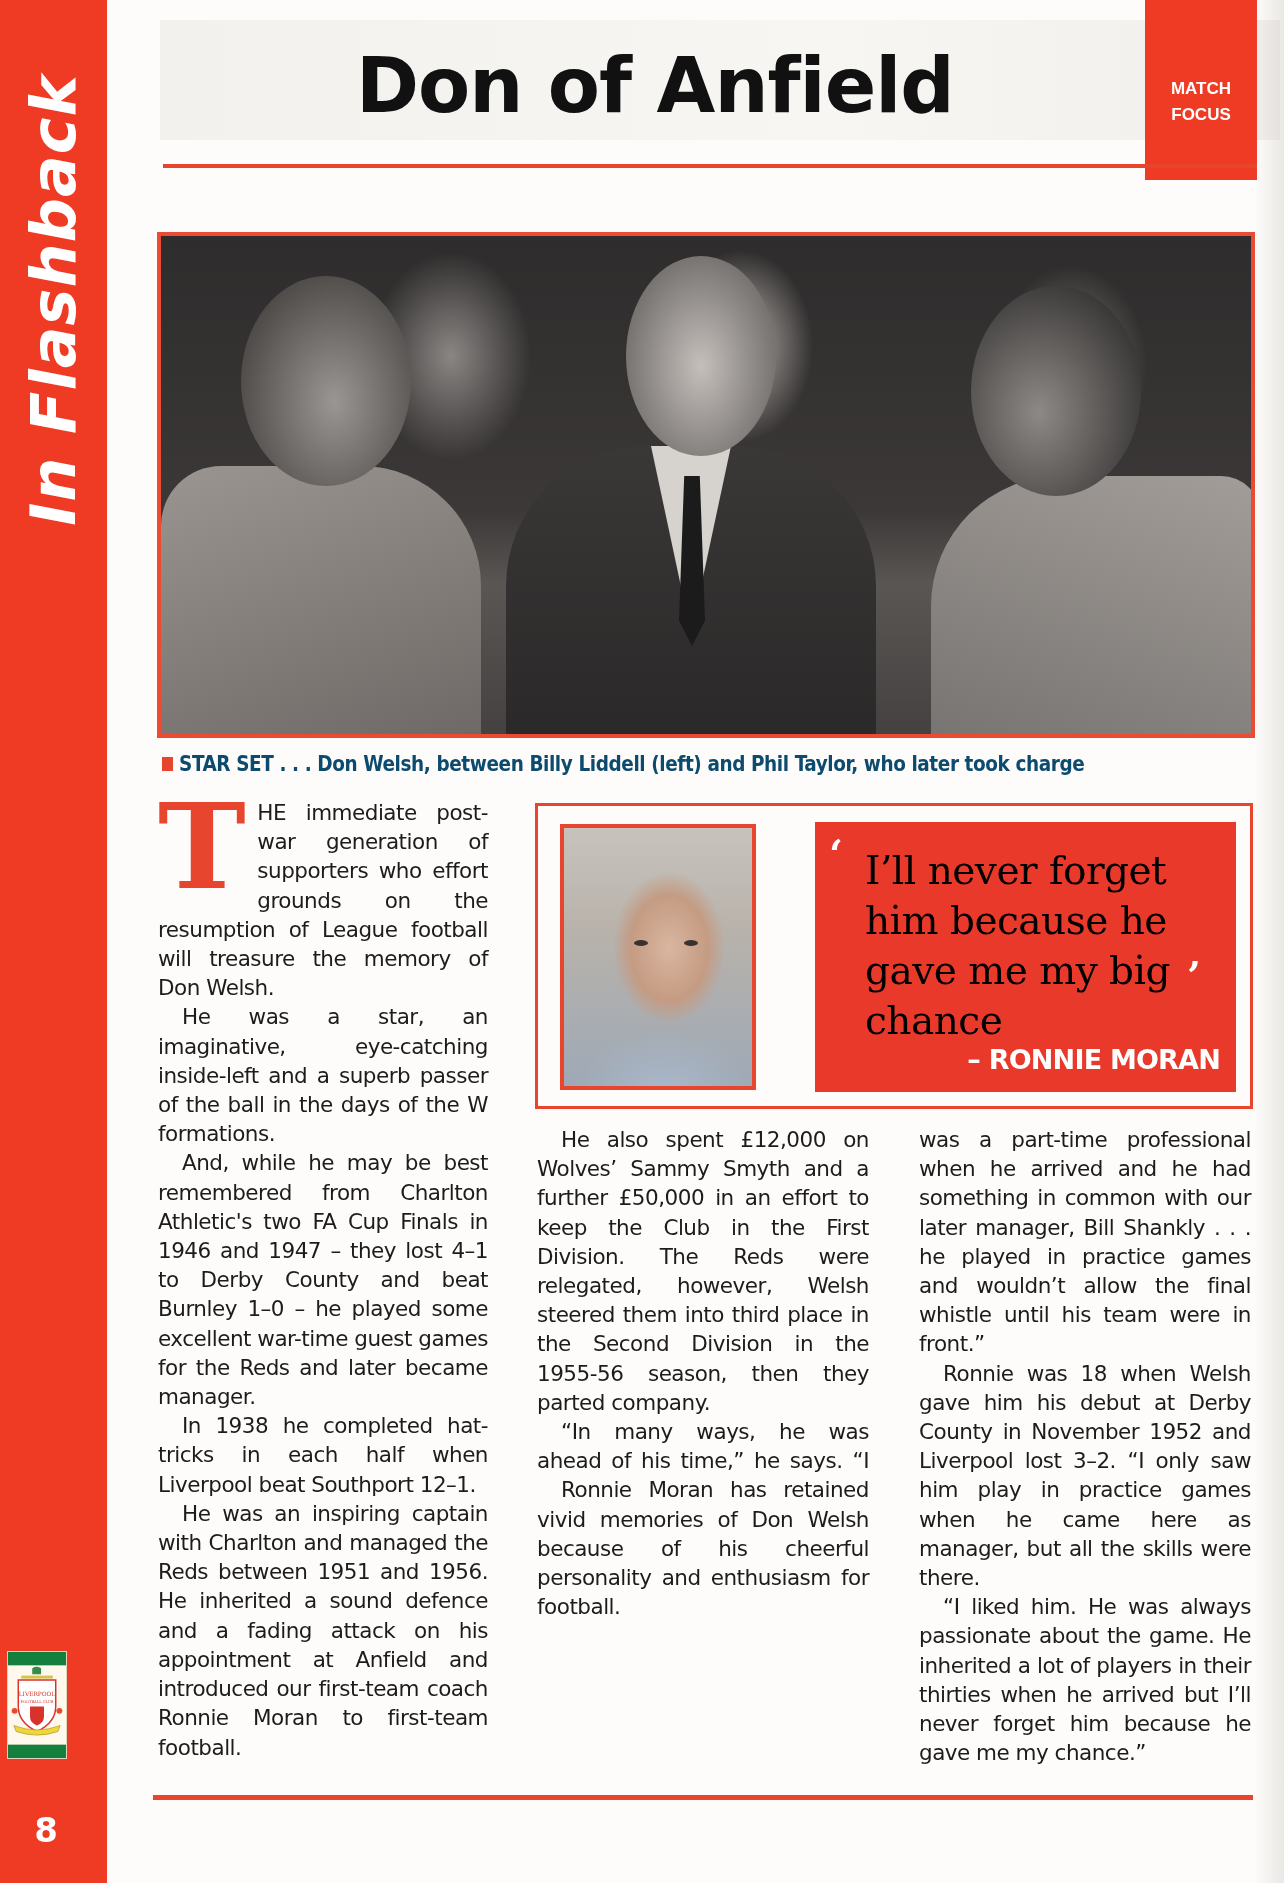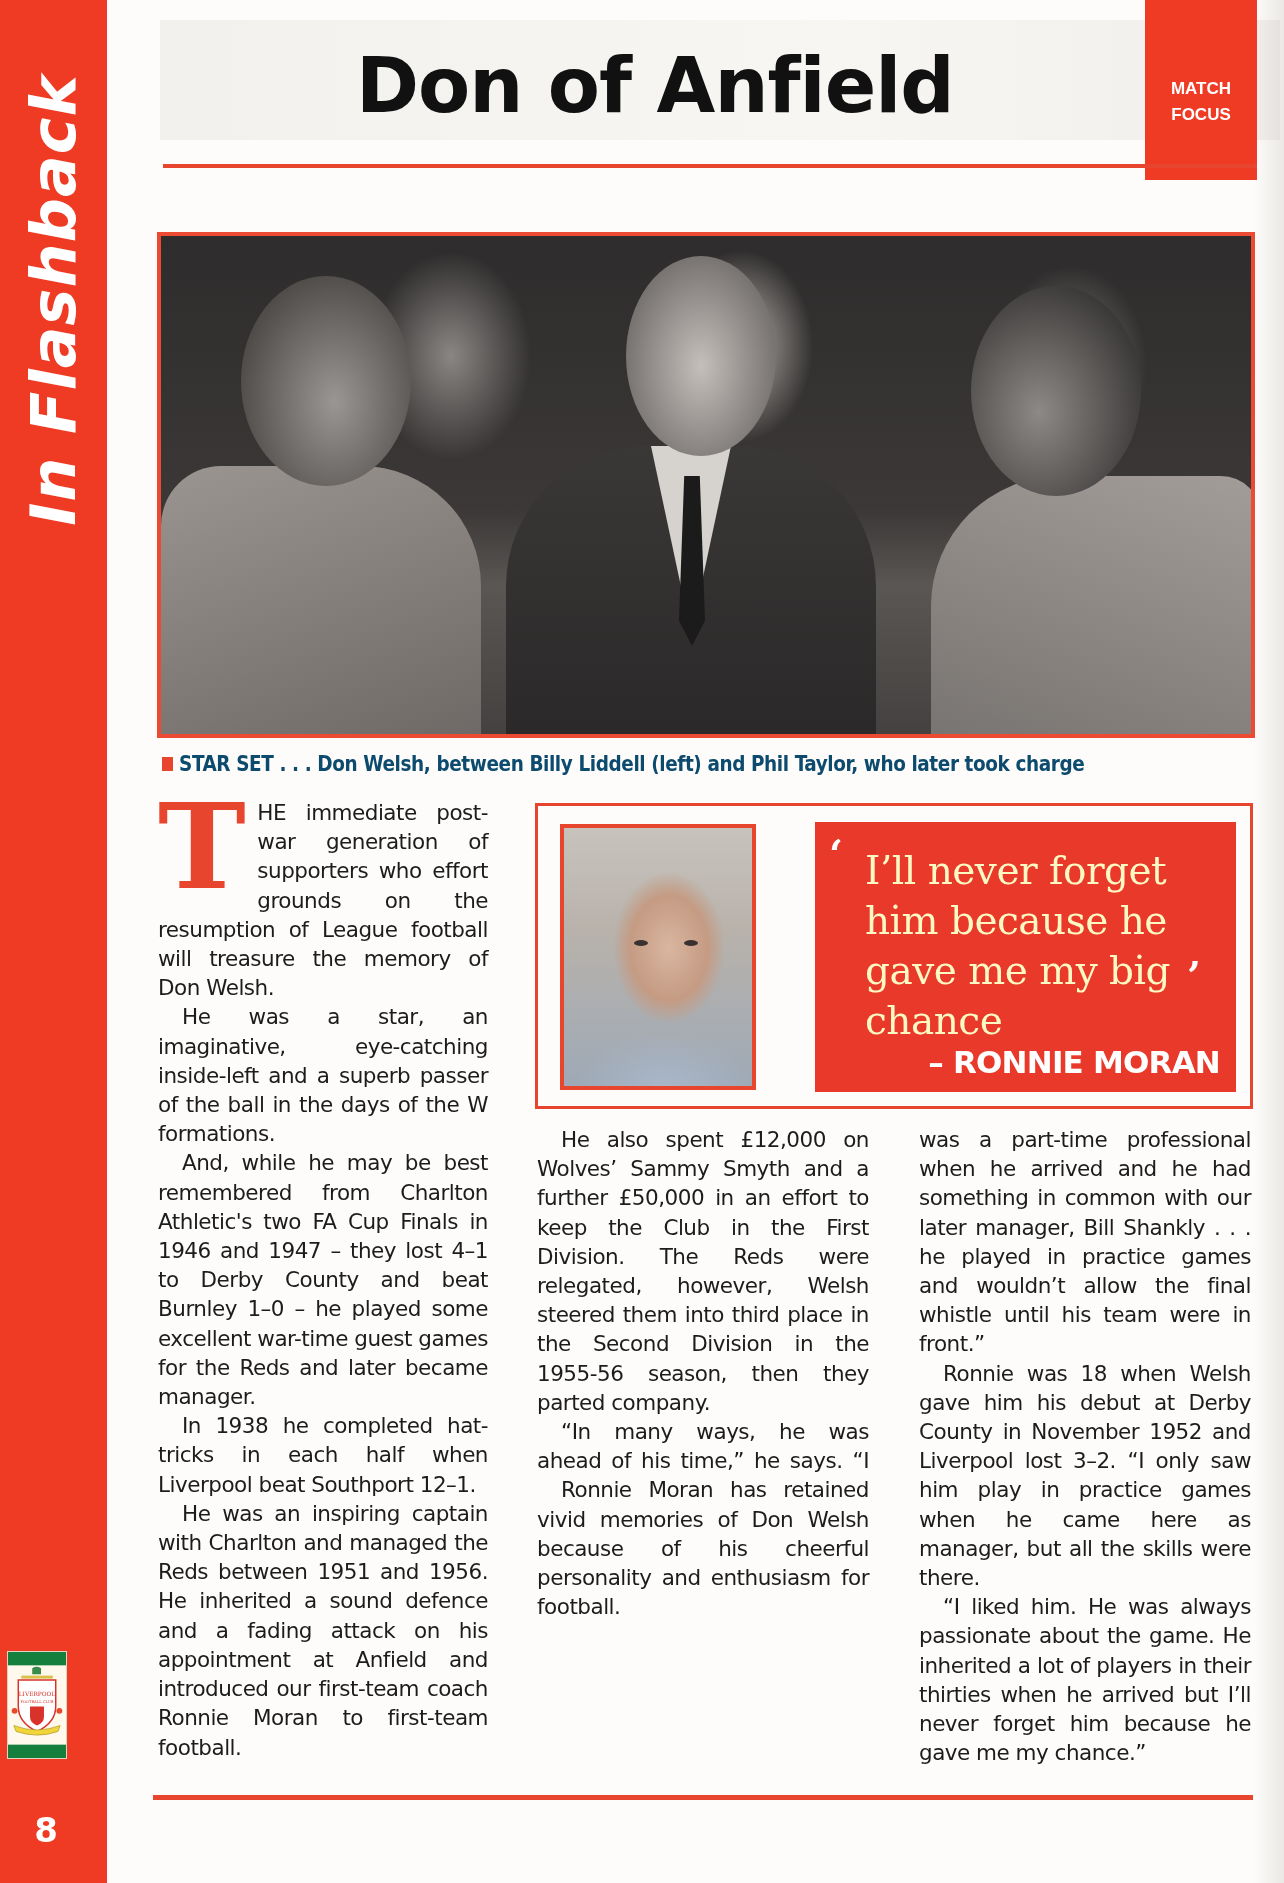--- a/index.html
+++ b/index.html
@@ -168,27 +168,27 @@
     color: #ffffff;
   }
   .q-open { left: 14px; top: 8px; }
   .q-close { left: 372px; top: 130px; }
   .quote-text {
     position: absolute; left: 50px; top: 24px; width: 360px;
     font-family: "DejaVu Serif", serif;
     font-size: 39px;
     line-height: 50px;
     letter-spacing: -0.5px;
-    color: #fef9c3;
+    color: #000000;
   }
   .quote-attr {
     position: absolute; right: 16px; top: 222px;
     font-family: "DejaVu Sans", sans-serif;
     font-weight: bold;
-    font-size: 31px;
+    font-size: 27px;
     letter-spacing: -0.8px;
     color: #ffffff;
     white-space: nowrap;
   }
   .edge-shadow {
     position: absolute; right: 0; top: 0; width: 30px; height: 1883px;
     background: linear-gradient(90deg, rgba(255,255,255,0), rgba(200,195,190,0.35));
   }
 </style>
 </head>

